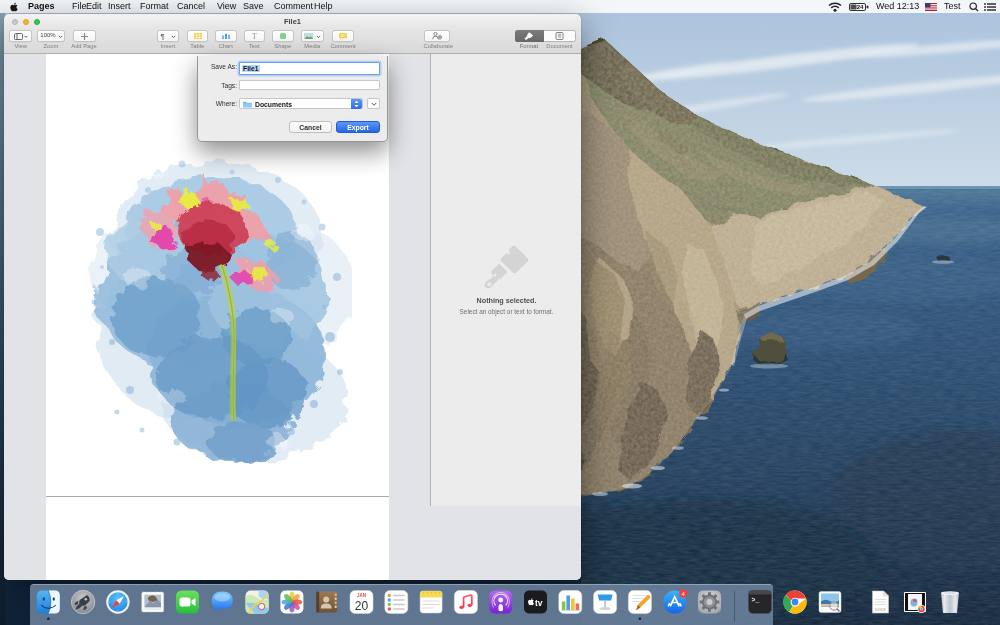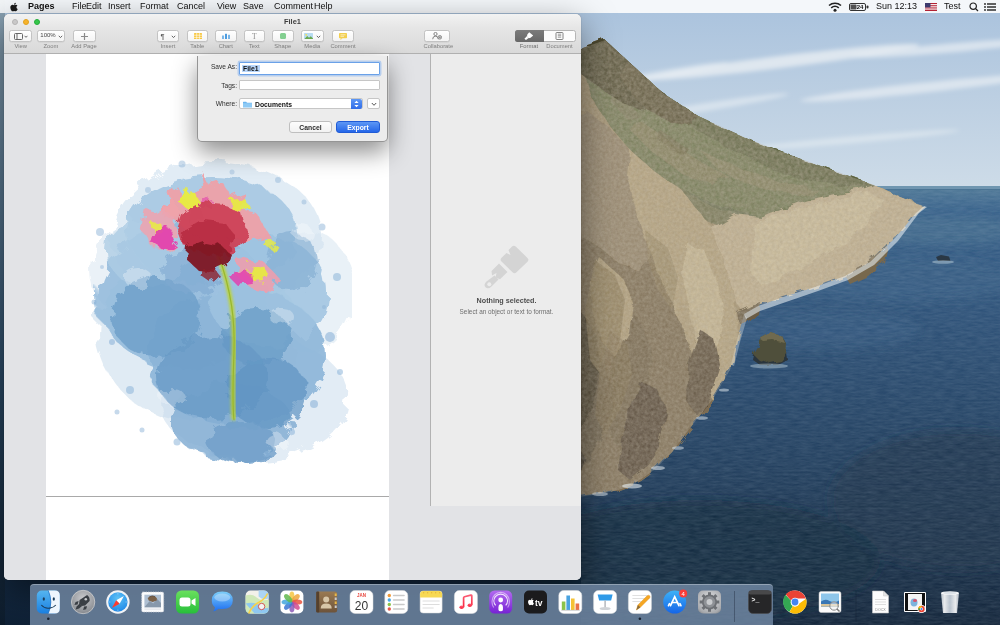--- a/index.html
+++ b/index.html
@@ -182,21 +182,21 @@
     <path d="M1,3.5 A9,9 0 0 1 13,3.5" fill="none" stroke="#222" stroke-width="1.6"></path>
     <path d="M3.2,5.8 A6,6 0 0 1 10.8,5.8" fill="none" stroke="#222" stroke-width="1.6"></path>
     <circle cx="7" cy="8.3" r="1.5" fill="#222"></circle>
   </svg>
   <svg class="abs" style="left:849px;top:2.5px" width="20" height="8" viewBox="0 0 20 8">
     <rect x="0.5" y="0.5" width="16" height="7" rx="1.5" fill="none" stroke="#333" stroke-width="1"></rect>
       <rect x="1.5" y="1.5" width="6" height="5" rx="0.8" fill="#333" opacity="0.85"></rect>
     <rect x="17.5" y="2.5" width="2" height="3" rx="1" fill="#333"></rect>
     <text x="11" y="6.3" font-size="6" font-weight="bold" fill="#111" text-anchor="middle" font-family="Liberation Sans">24</text>
   </svg>
-  <div class="abs" style="left:876px;top:1px;">Sun 12:13</div>
+  <div class="abs" style="left:876px;top:1px;">Wed 12:13</div>
   <svg class="abs" style="left:925px;top:2.5px" width="12" height="8" viewBox="0 0 12 8">
     <rect width="12" height="8" fill="#b22234"></rect>
     <rect y="1.1" width="12" height="1.1" fill="#fff"></rect>
       <rect y="3.3" width="12" height="1.1" fill="#fff"></rect>
       <rect y="5.5" width="12" height="1.1" fill="#fff"></rect>
     <rect width="5.5" height="4.4" fill="#3c3b6e"></rect>
   </svg>
   <div class="abs" style="left:944px;top:1px;">Test</div>
   <svg class="abs" style="left:969px;top:2px" width="10" height="10" viewBox="0 0 10 10">
     <circle cx="4.2" cy="4.2" r="3.2" fill="none" stroke="#222" stroke-width="1.2"></circle>

